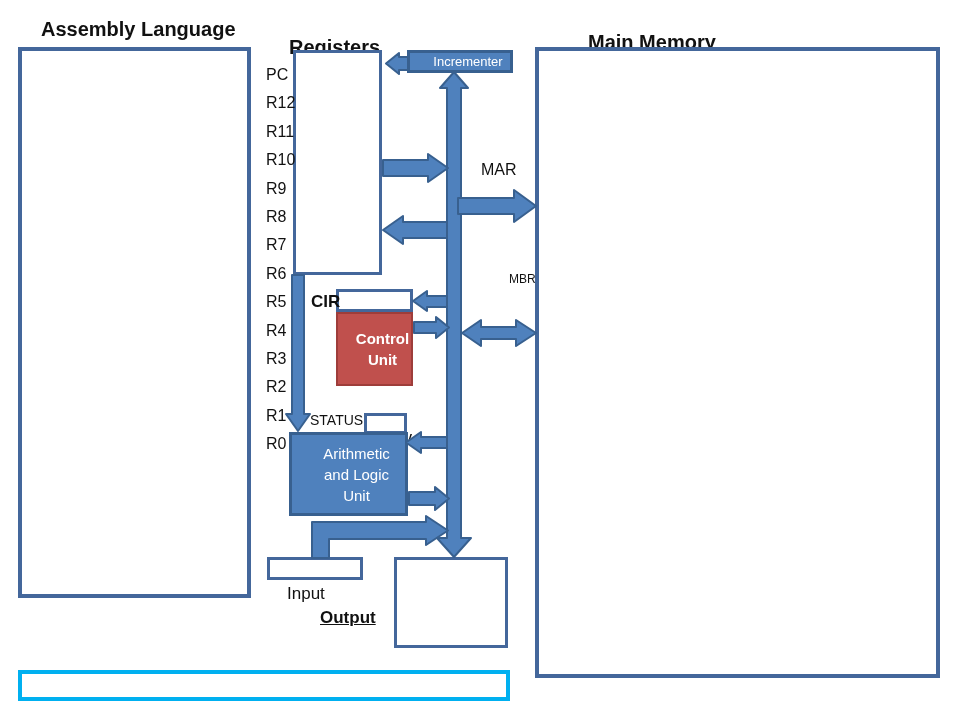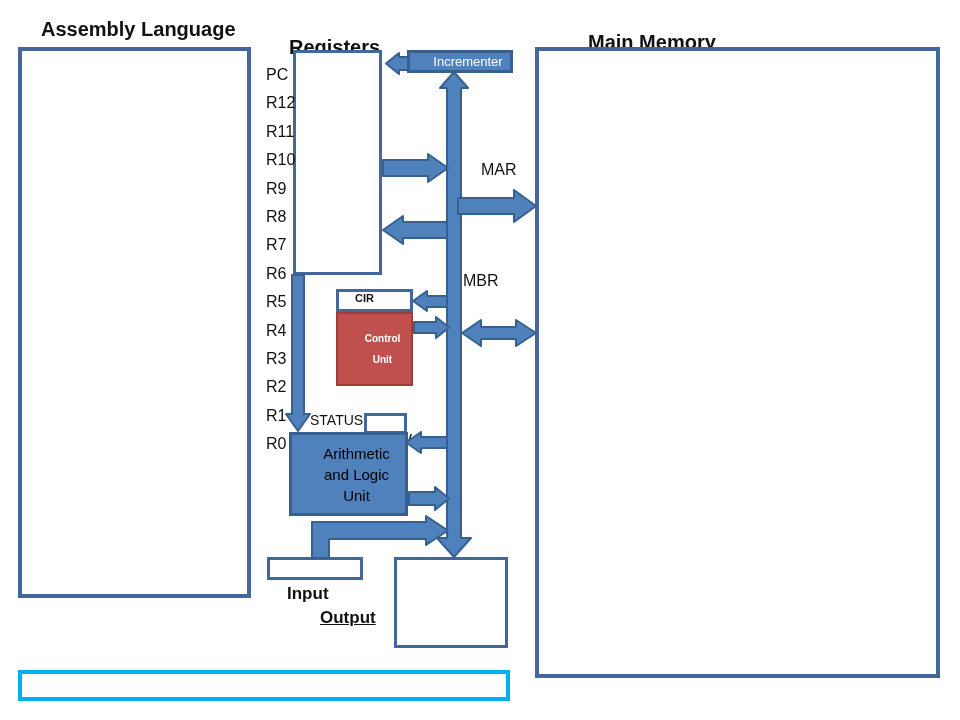--- a/index.html
+++ b/index.html
@@ -33,33 +33,33 @@
   .io-highlight-box{left:18px;top:670px;width:492px;height:31px;border:4px solid var(--io-highlight);}
 
   .reg-labels{position:absolute;left:266px;top:54px;display:flex;flex-direction:column;}
   .reg-labels span{font-size:16px;font-weight:normal;line-height:15.4px;white-space:nowrap;margin-top:13px;}
 
   .block{position:absolute;box-sizing:border-box;display:flex;align-items:center;justify-content:center;
          text-align:center;color:#ffffff;padding-left:16px;}
   .incrementer{left:407px;top:50px;width:106px;height:23px;background:var(--block-fill);
                border:3px solid var(--arrow-border);font-size:13px;}
   .control-unit{left:336px;top:312px;width:77px;height:74px;background:var(--control-unit-fill);
-                border:2px solid var(--control-unit-border);font-weight:bold;font-size:10px;line-height:21px;}
+                border:2px solid var(--control-unit-border);font-weight:bold;font-size:15px;line-height:21px;}
   .control-unit span{width:60px;}
   .alu{left:289px;top:432px;width:119px;height:84px;background:var(--block-fill);
-       border:3px solid var(--arrow-border);font-size:15px;line-height:21px;color:#000000;}
+       border:3px solid var(--arrow-border);font-size:15px;line-height:21px;color:#ffffff;}
   .alu span{width:86px;}
 
   .small-label{position:absolute;white-space:nowrap;}
-  .l-cir{left:311px;top:292px;font-size:11px;font-weight:bold;margin-left:44px;}
+  .l-cir{left:311px;top:292px;font-size:17px;font-weight:bold;}
   .l-mar{left:481px;top:161px;font-size:16px;}
-  .l-mbr{left:463px;top:272px;font-size:16px;}
+  .l-mbr{left:509px;top:272px;font-size:12px;}
   .l-flags{left:364px;top:396px;font-size:11px;font-weight:bold;letter-spacing:1.5px;margin-top:36px;}
   .l-status{left:310px;top:412px;font-size:14px;font-weight:normal;}
-  .l-input{left:287px;top:584px;font-size:17px;font-weight:bold;}
+  .l-input{left:287px;top:584px;font-size:17px;font-weight:normal;}
   .l-output{left:320px;top:608px;font-size:17px;font-weight:bold;text-decoration:underline;}
 
   svg.arrows{position:absolute;left:0;top:0;width:960px;height:720px;pointer-events:none;}
   svg.arrows polygon{fill:var(--arrow-fill);stroke:var(--arrow-border);stroke-width:2;stroke-linejoin:round;}
 </style>
 </head>
 <body>
 
 <div class="canvas">
 

